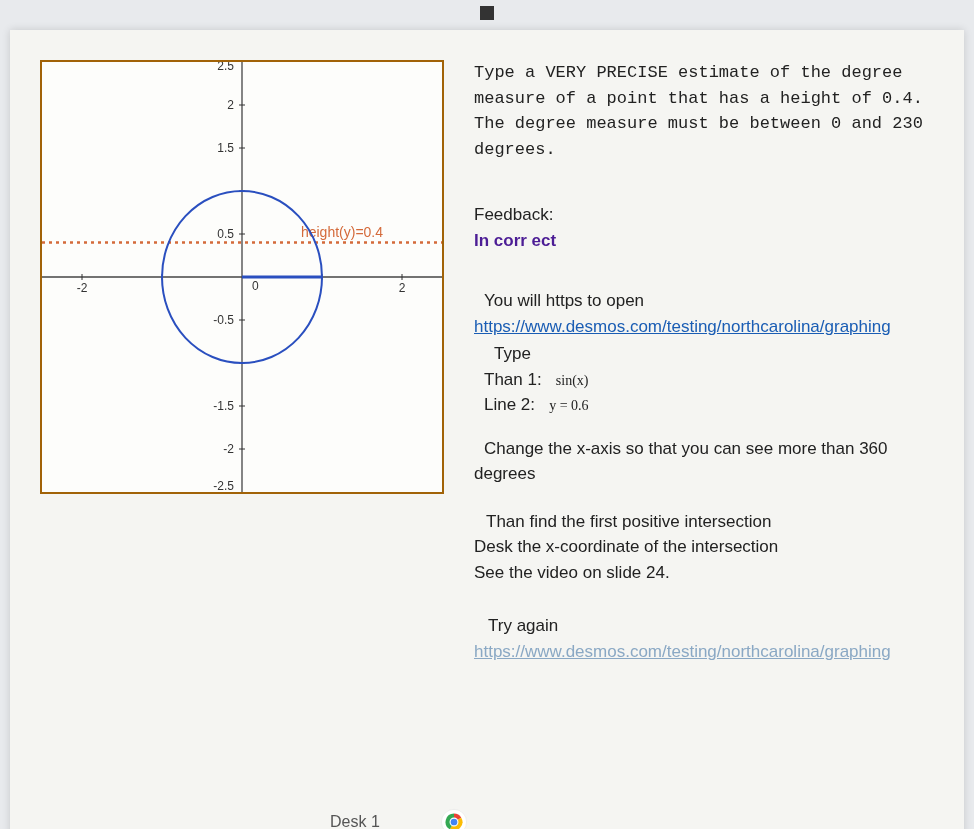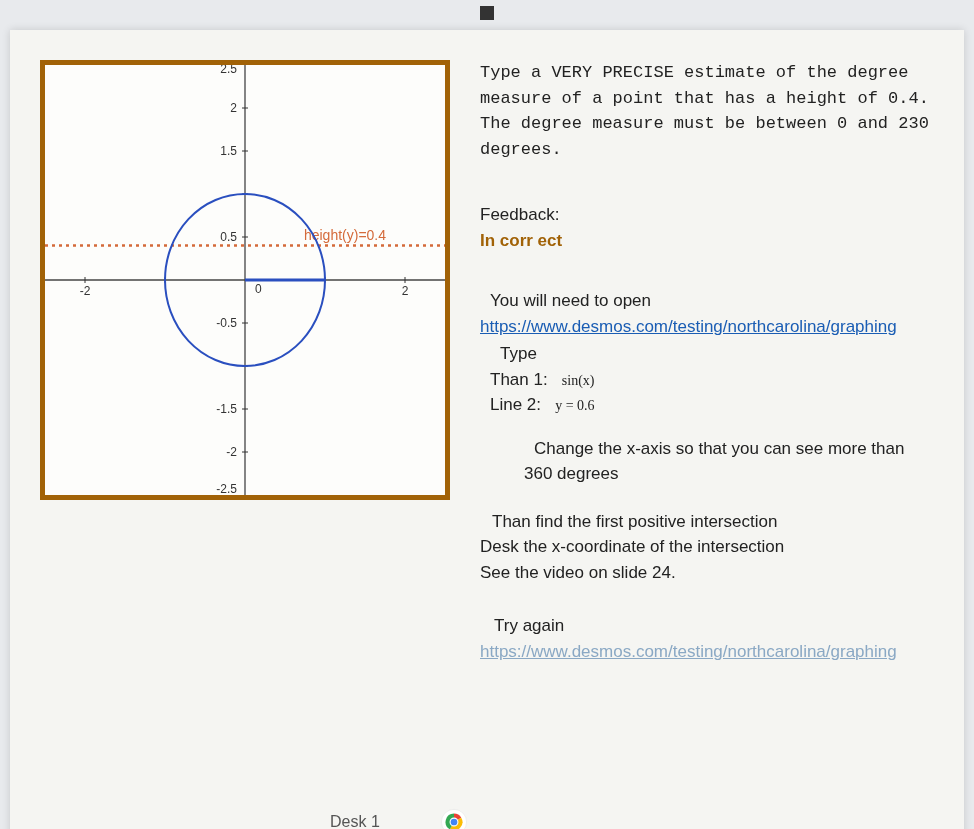--- a/index.html
+++ b/index.html
@@ -20,21 +20,21 @@
     position: relative;
     box-shadow: 0 0 8px rgba(0,0,0,0.15);
   }
   .content {
     display: flex;
     gap: 30px;
   }
   .graph-panel {
     width: 400px;
     height: 430px;
-    border: 5px solid #a16207;
+    border: 2px solid #a16207;
     background: #fdfdfb;
     position: relative;
     flex-shrink: 0;
   }
   .graph-svg {
     width: 100%;
     height: 100%;
   }
   .text-panel {
     flex: 1;
@@ -44,21 +44,21 @@
     padding-right: 10px;
   }
   .question {
     margin-bottom: 40px;
     font-family: Liberation Mono, monospace;
   }
   .feedback-label {
     font-weight: normal;
   }
   .feedback-value {
-    color: #a16207;
+    color: #4c1d95;
     font-weight: bold;
   }
   .hint {
     margin-top: 35px;
     text-indent: 10px;
   }
   .link {
     color: #1a5db4;
     text-decoration: underline;
     word-break: break-all;
@@ -67,21 +67,20 @@
     margin-top: 2px;
     margin-left: 10px;
   }
   .eq {
     font-family: 'Times New Roman', serif;
     font-size: 14px;
   }
   .change {
     margin-top: 18px;
     text-indent: 10px;
-    margin-left: 44px;
   }
   .find {
     margin-top: 22px;
     text-indent: 12px;
   }
   .try {
     margin-top: 28px;
     text-indent: 14px;
   }
   .faded-link {
@@ -169,21 +168,21 @@
         <span>The degree measure must be between 0 and 230</span><br>
         <span>degrees.</span>
       </div>
 
       <div>
         <span class="feedback-label">Feedback:</span><br>
         <span class="feedback-value">In corr ect</span>
       </div>
 
       <div class="hint">
-        <span>You will need to open</span><br>
+        <span>You will https to open</span><br>
         <a class="link">https://www.desmos.com/testing/northcarolina/graphing</a>
         <div class="type-lines">
           <span>Type</span><br>
           <span>Than 1:</span>&nbsp;&nbsp;
           <span class="eq">sin(x)</span><br>
           <span>Line 2:</span>&nbsp;&nbsp;
           <span class="eq">y = 0.6</span>
         </div>
       </div>
 

